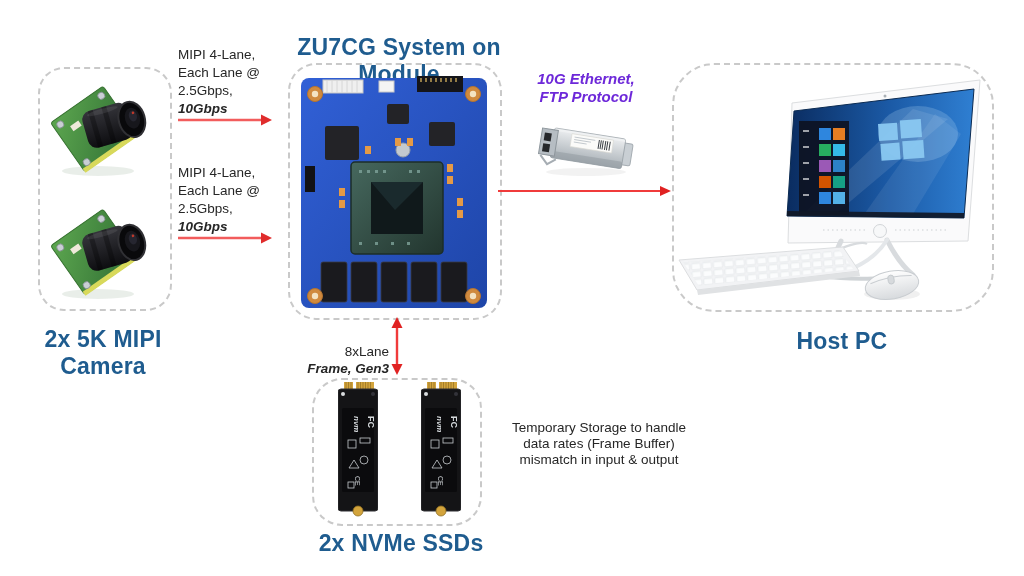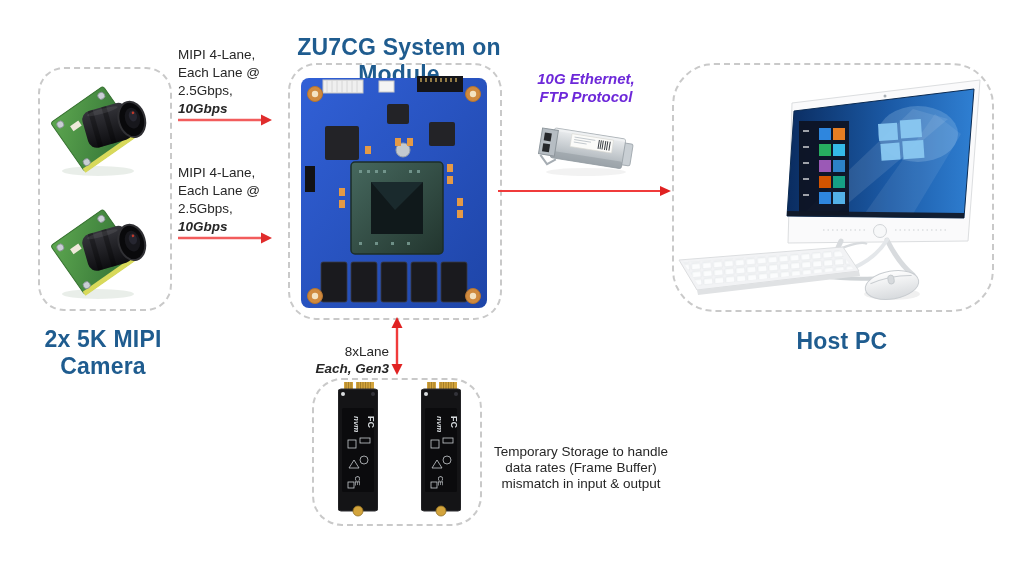--- a/index.html
+++ b/index.html
@@ -265,32 +265,33 @@
     </svg>
 
   <div class="dashed-box" style="left:672px;top:63px;width:318px;height:245px;border-radius:42px;"></div>
   <svg class="abs" style="left:673px;top:64px;" width="316" height="243" viewBox="0 0 316 243">
       <use href="#hostpc"></use>
     </svg>
   <div class="node-label" style="left:772px;top:328px;width:140px;">Host PC</div>
 
   <div class="pcie-text" style="left:299px;top:327px;width:90px;">
     <div>8xLane</div>
-    <div class="em">Each, Gen3</div>
+    <div class="em">Frame, Gen3</div>
   </div>
 
   <div class="dashed-box" style="left:312px;top:378px;width:166px;height:144px;border-radius:30px;"></div>
   <svg class="abs" style="left:338px;top:382px;" width="40" height="136" viewBox="0 0 40 136">
       <use href="#ssdStick"></use>
     </svg>
   <svg class="abs" style="left:421px;top:382px;" width="40" height="136" viewBox="0 0 40 136">
       <use href="#ssdStick"></use>
     </svg>
-
-  <div class="note-text" style="left:486px;top:420px;width:190px;margin-top:24px;">
+  <div class="node-label" style="left:316px;top:530px;width:170px;">2x NVMe SSDs</div>
+
+  <div class="note-text" style="left:504px;top:420px;width:190px;">
     <div>Temporary Storage to handle</div>
     <div>data rates (Frame Buffer)</div>
     <div>mismatch in input &amp; output</div>
   </div>
 
   <svg class="overlay" width="1024" height="576" viewBox="0 0 1024 576">
     <g>
       <line x1="178" y1="120" x2="261" y2="120" stroke="#F25C5C" stroke-width="2.4"></line>
       <polygon points="261,114.5 272,120 261,125.5" fill="#E02C2C"></polygon>
     </g>

